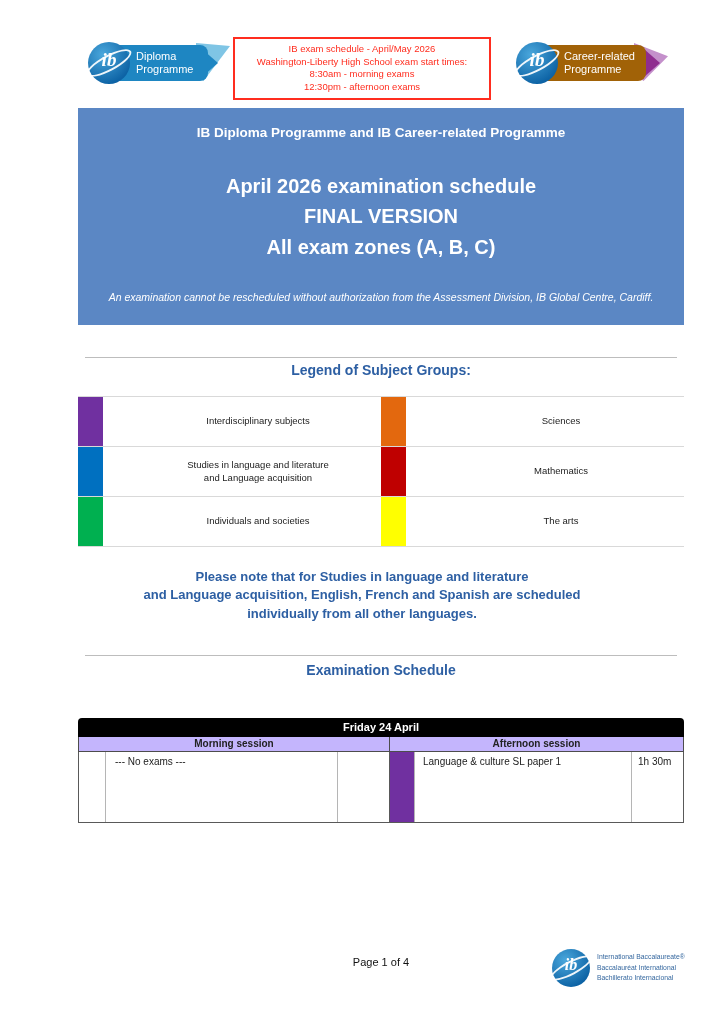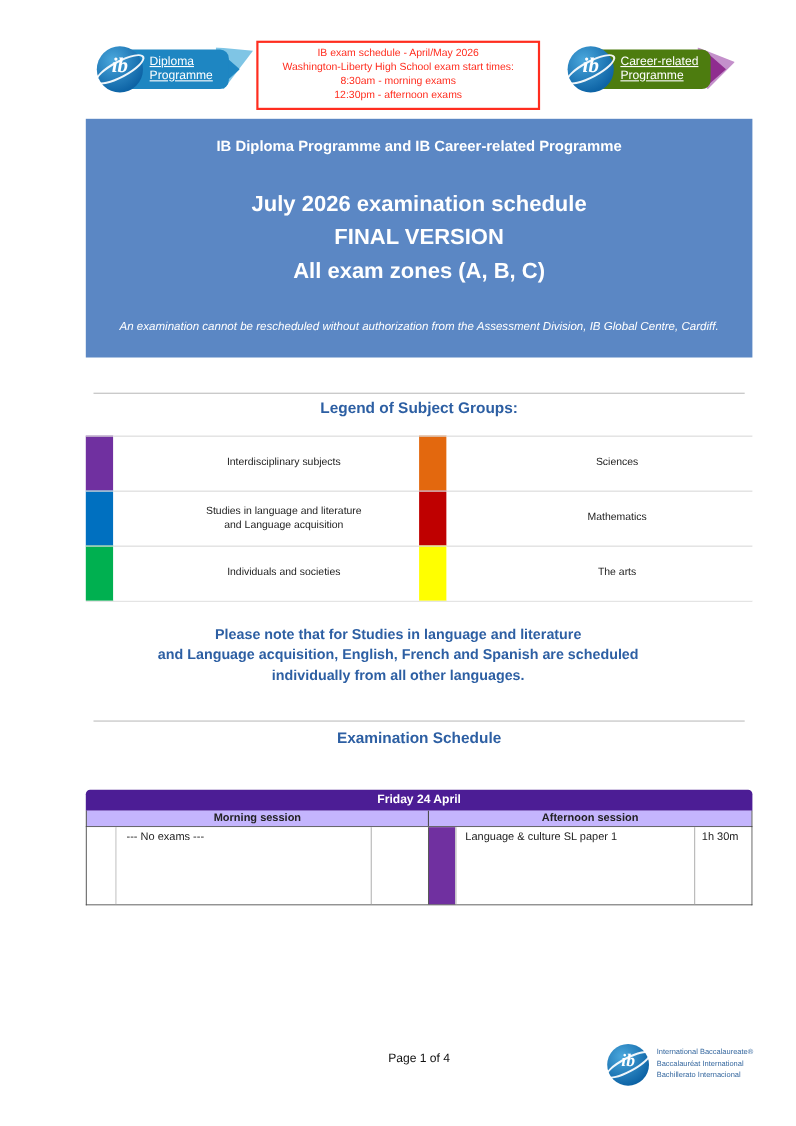--- a/index.html
+++ b/index.html
@@ -12,24 +12,23 @@
 
   
   .lg { position: absolute; height: 46px; }
   .lg-swoosh { position: absolute; top: 3px; right: 0; width: 34px; height: 38px; }
   .dp .lg-swoosh { background: #7fc5e5; clip-path: polygon(0 0, 100% 8%, 22% 100%, 0 78%); }
   .crp .lg-swoosh { background: #c490cb; clip-path: polygon(0 0, 100% 35%, 28% 100%, 0 80%); }
   .lg-banner {
     position: absolute; top: 5px; left: 16px; right: 22px; height: 36px;
     border-radius: 8px; color: #fff; font-size: 11px; line-height: 13px;
     padding: 5px 0 0 32px;
-    text-decoration: underline;
   }
   .dp .lg-banner { background: #1e86c2; }
-  .crp .lg-banner { background: #4d7c0f; }
+  .crp .lg-banner { background: #a16207; }
   .lg-arrow { position: absolute; top: 9px; width: 16px; height: 28px;
     clip-path: polygon(0 0, 100% 50%, 0 100%); }
   .dp .lg-arrow { right: 12px; background: #1e86c2; }
   .crp .lg-arrow { right: 8px; background: #8f2d8f; }
 
   .emblem { position: absolute; left: 0; top: 2px; width: 42px; height: 42px;
     border-radius: 50%; background: radial-gradient(circle at 35% 30%, #4aa7dc, #0d63a5 75%); }
   .emblem .ring { position: absolute; left: -4px; top: 13px; width: 50px; height: 16px;
     border: 2.5px solid rgba(255,255,255,.92); border-radius: 50%; transform: rotate(-28deg); }
   .emblem .ib { position: absolute; width: 100%; text-align: center; top: 7px;
@@ -66,21 +65,21 @@
   .legend > div { border-top: 1px solid #d9d9d9; }
   .legend-label { display: flex; flex-direction: column; align-items: center;
     justify-content: center; font-size: 9.5px; line-height: 1.35; color: #222; background: #fff; padding-left: 32px; }
 
   
   .schedule-note { position: absolute; top: 568px; left: 40px; width: 644px;
     text-align: center; color: #2d5fa3; font-weight: bold; font-size: 13px; line-height: 1.42; }
 
   
   .exam-table { position: absolute; left: 78px; top: 718px; width: 606px; font-size: 10px; }
-  .date-bar { height: 19px; background: #4c1d95; border-radius: 4px 4px 0 0;
+  .date-bar { height: 19px; background: #000000; border-radius: 4px 4px 0 0;
     color: #fff; font-weight: bold; font-size: 11px; text-align: center; line-height: 19px; }
   .session-row { display: flex; border: 1px solid #4d4d4d; border-top: none; height: 15px; }
   .session-cell { font-weight: bold; font-size: 10px; text-align: center; line-height: 13px; background: #c4b5fd; }
   .session-left { width: 311px; border-right: 1px solid #4d4d4d; }
   .session-right { flex: 1; }
   .body-row { display: flex; height: 71px; border: 1px solid #595959; border-top: none; }
   .half-morning { width: 311px; display: flex; border-right: 1px solid #595959; }
   .m-swatch { width: 27px; border-right: 1px solid #b5b5b5; background: #fff; }
   .m-exam { flex: 1; padding: 4px 4px 0 9px; background: #fff; }
   .m-dur { width: 52px; border-left: 1px solid #b5b5b5; background: #fff; }
@@ -138,21 +137,21 @@
   </div>
   <div class="emblem">
     <div class="ring"></div>
     <div class="ib">ib</div>
   </div>
 </div>
 
 <div class="header-block">
   <div class="hb-subtitle">IB Diploma Programme and IB Career-related Programme</div>
   <div class="hb-title">
-    <div>July 2026 examination schedule</div>
+    <div>April 2026 examination schedule</div>
     <div>FINAL VERSION</div>
     <div>All exam zones (A, B, C)</div>
   </div>
   <div class="hb-note">An examination cannot be rescheduled without authorization from the Assessment Division, IB Global Centre, Cardiff.</div>
 </div>
 
 <div class="rule rule1"></div>
 <div class="blue-heading legend-heading">Legend of Subject Groups:</div>
 
 <div class="legend">

